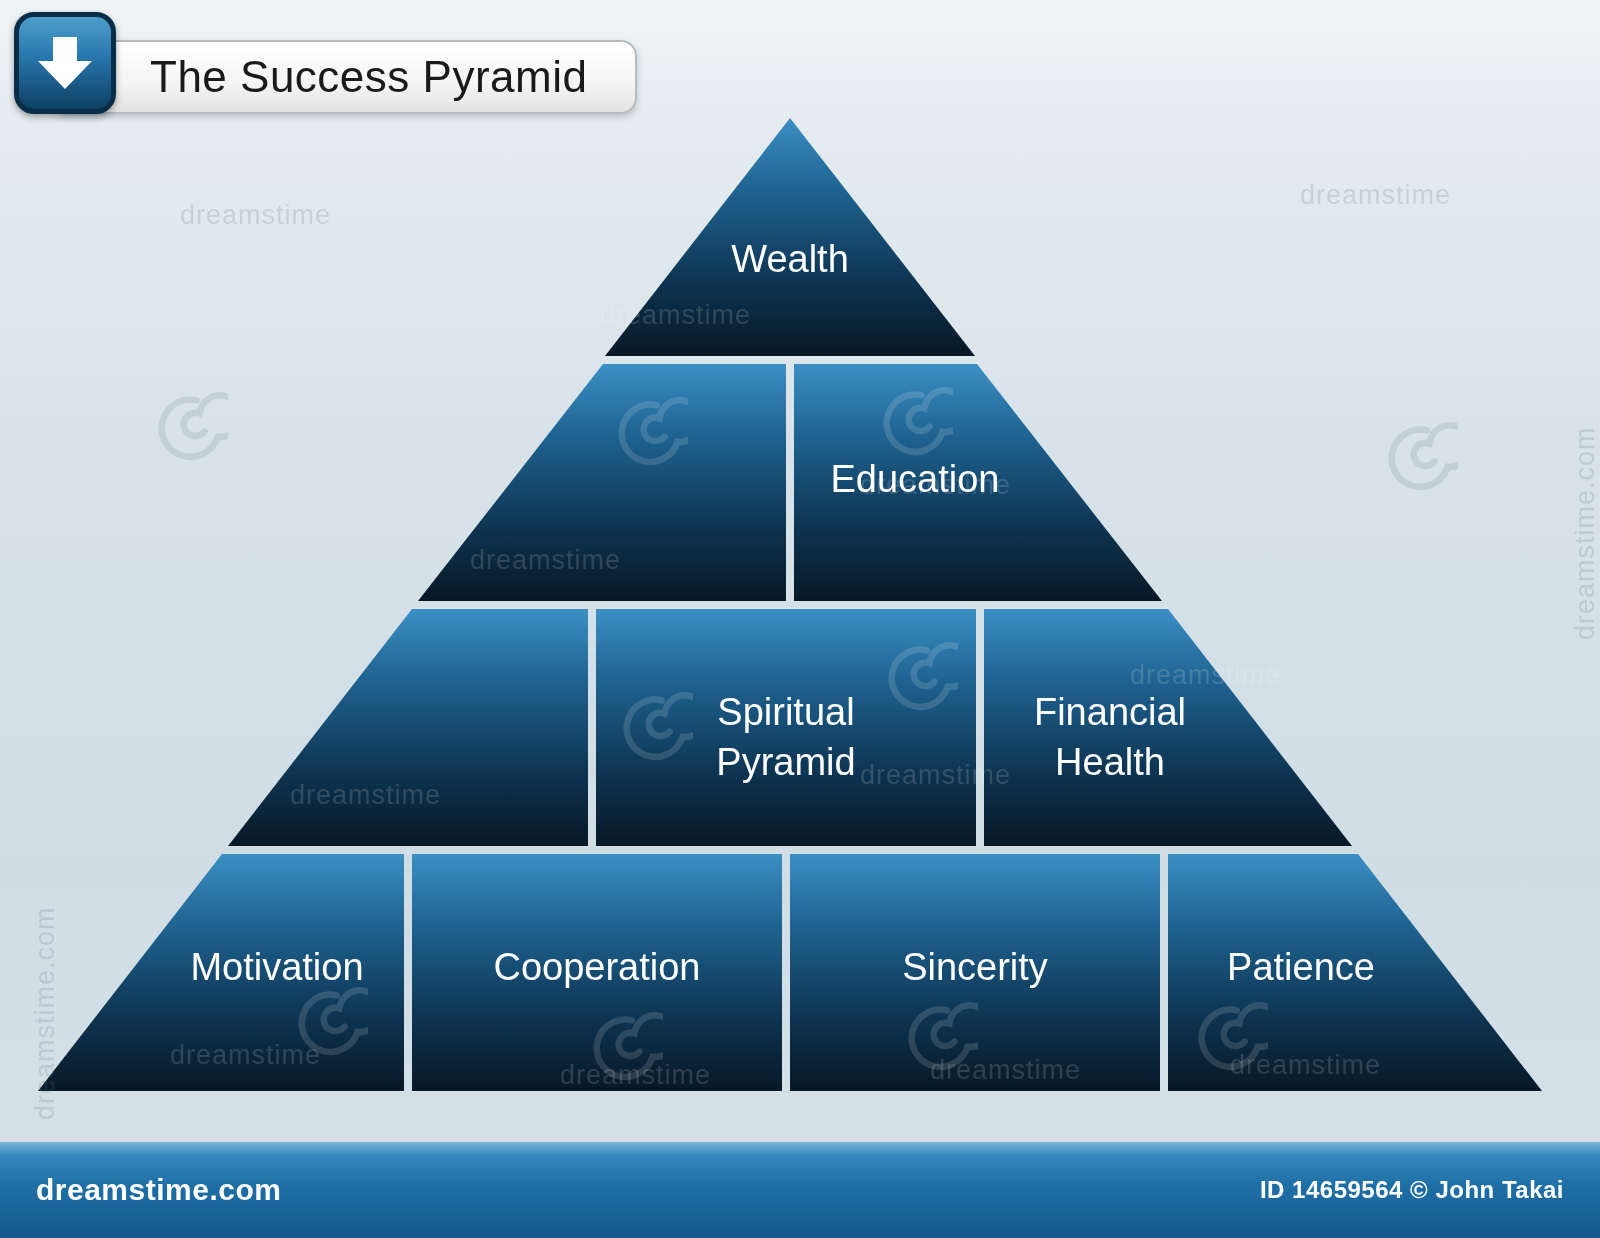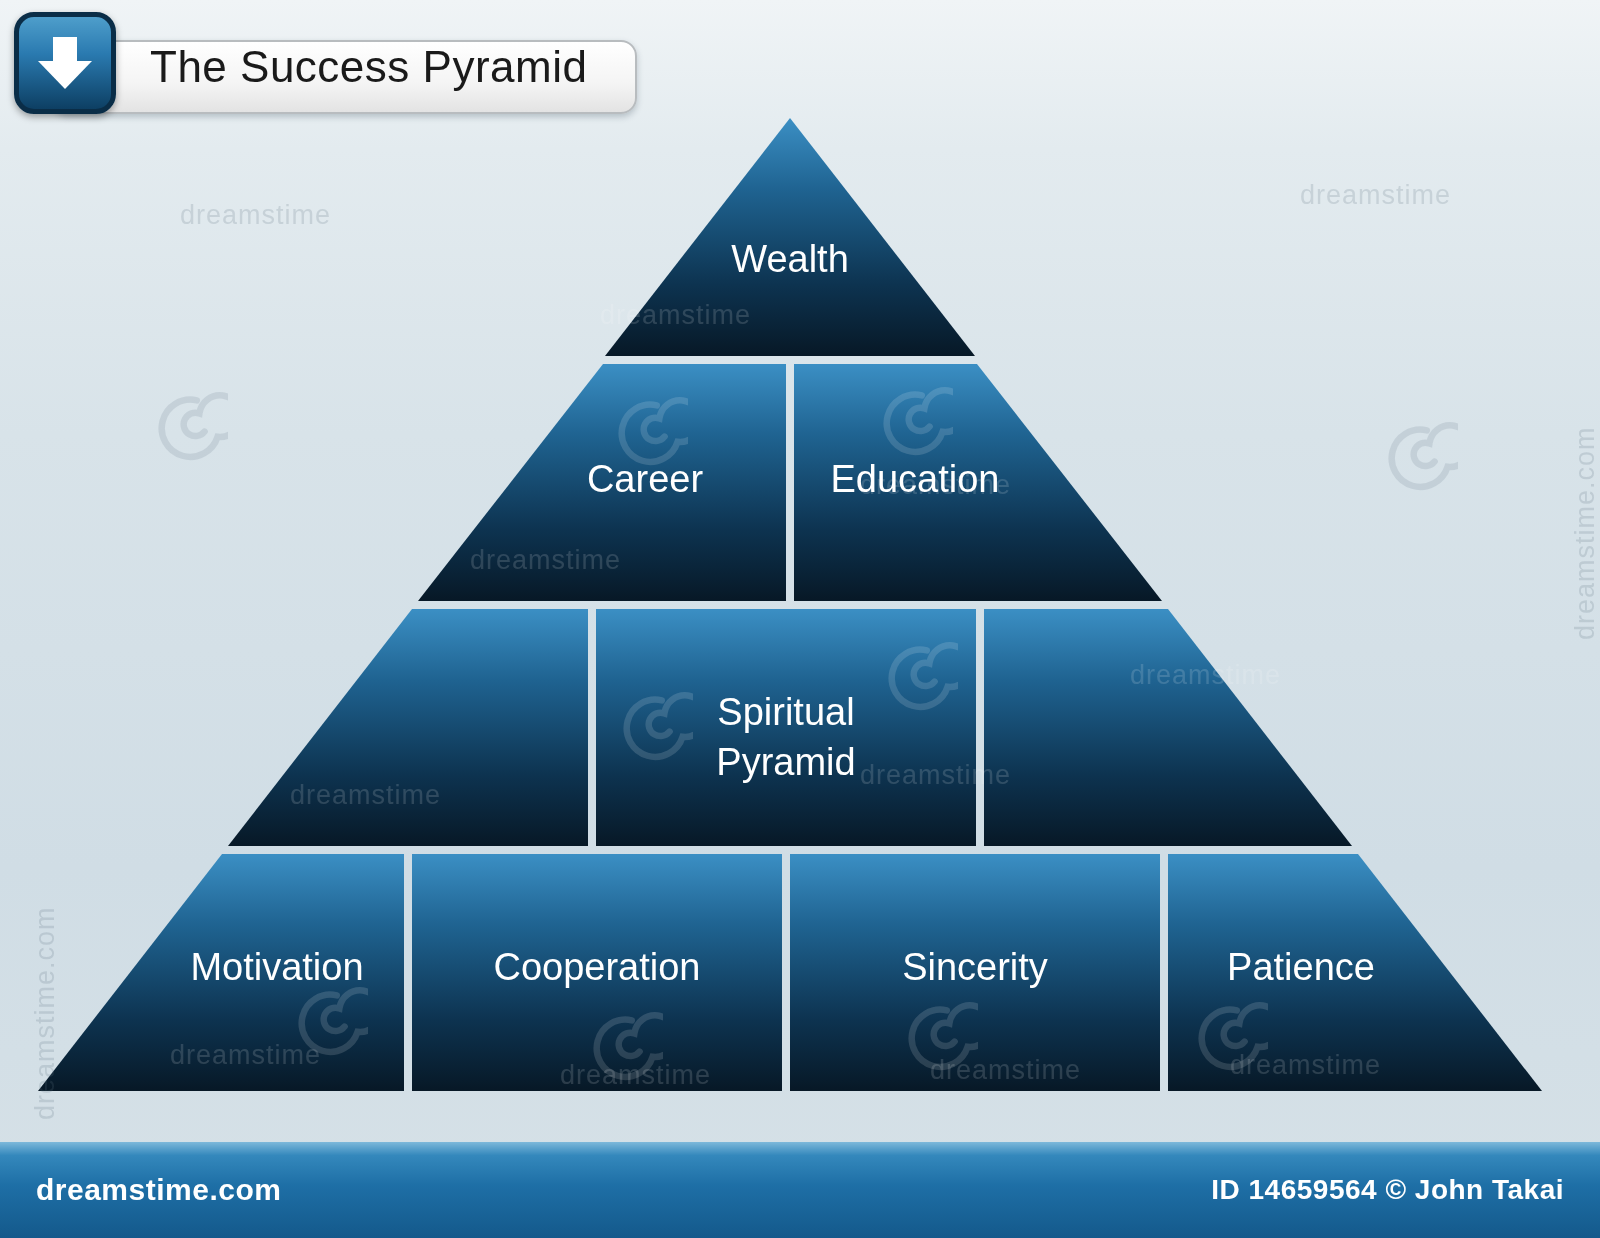--- a/index.html
+++ b/index.html
@@ -6,21 +6,21 @@
   .stage{
     position:relative;width:1600px;height:1238px;overflow:hidden;
     font-family:"Liberation Sans", sans-serif;
     background:linear-gradient(180deg,#f0f4f6 0%,#e3ebef 12%,#d8e3e9 35%,#d0dde5 70%,#d6e1e7 100%);
   }
   
   .title-pill{
     position:absolute;left:52px;top:40px;height:70px;padding:0 48px 0 96px;
     background:linear-gradient(180deg,#ffffff 0%,#f4f4f4 60%,#e3e3e3 100%);
     border:2px solid #b8bcbf;border-radius:16px;
-    display:flex;align-items:flex-start;
+    display:flex;align-items:center;
     font-size:44px;color:#1a1a1a;letter-spacing:0.5px;
     box-shadow:0 3px 6px rgba(40,60,75,.25);
   }
   .badge-icon{
     position:absolute;left:14px;top:12px;width:102px;height:102px;border-radius:20px;
     background:linear-gradient(180deg,#4e9ecb 0%,#2a7ab0 40%,#0d3f63 100%);
     border:5px solid #0a2d47;box-sizing:border-box;
     display:flex;flex-direction:column;align-items:center;justify-content:center;
     box-shadow:0 3px 7px rgba(0,0,0,.35);
   }
@@ -40,21 +40,21 @@
   .swirl{position:absolute;color:rgba(255,255,255,.14);}
   .swirl.dark{color:rgba(95,115,130,.16);}
   
   .footer{
     position:absolute;left:0;right:0;bottom:0;height:96px;
     background:linear-gradient(180deg,#7db8da 0%,#3488bc 14%,#1e6fa6 45%,#14598b 100%);
     display:flex;align-items:center;justify-content:space-between;
     padding:0 36px;box-sizing:border-box;
   }
   .footer-site{color:#ffffff;font-size:30px;font-weight:bold;letter-spacing:0.5px;}
-  .footer-credit{color:#ffffff;font-size:28px;font-weight:bold;letter-spacing:0.5px;}
+  .footer-credit{color:#ffffff;font-size:24px;font-weight:bold;letter-spacing:0.5px;}
 </style>
 </head>
 <body>
 
 <div class="stage">
 
   <svg class="pyramid-svg" width="1600" height="1238" viewBox="0 0 1600 1238">
     <defs>
       <linearGradient id="blockGrad" x1="0" y1="0" x2="0" y2="1">
         <stop offset="0%" stop-color="#3b8fc4"></stop>
@@ -71,23 +71,23 @@
     <polygon fill="url(#blockGrad)" points="412,609 588,609 588,846 228,846"></polygon>
     <polygon fill="url(#blockGrad)" points="596,609 976,609 976,846 596,846"></polygon>
     <polygon fill="url(#blockGrad)" points="984,609 1168,609 1352,846 984,846"></polygon>
     <polygon fill="url(#blockGrad)" points="222,854 404,854 404,1091 38,1091"></polygon>
     <polygon fill="url(#blockGrad)" points="412,854 782,854 782,1091 412,1091"></polygon>
     <polygon fill="url(#blockGrad)" points="790,854 1160,854 1160,1091 790,1091"></polygon>
     <polygon fill="url(#blockGrad)" points="1168,854 1358,854 1542,1091 1168,1091"></polygon>
   </svg>
 
   <div class="blabel" style="left:620px;top:195px;width:340px;height:130px;">Wealth</div>
-  <div class="blabel" style="left:470px;top:430px;width:350px;height:100px;">Career</div>
   <div class="blabel" style="left:740px;top:430px;width:350px;height:100px;">Education</div>
   <div class="blabel" style="left:676px;top:660px;width:220px;height:155px;">Spiritual Pyramid</div>
+  <div class="blabel" style="left:1000px;top:660px;width:220px;height:155px;">Financial Health</div>
   <div class="blabel" style="left:417px;top:918px;width:360px;height:100px;">Cooperation</div>
   <div class="blabel" style="left:117px;top:918px;width:320px;height:100px;">Motivation</div>
   <div class="blabel" style="left:795px;top:918px;width:360px;height:100px;">Sincerity</div>
   <div class="blabel" style="left:1151px;top:918px;width:300px;height:100px;">Patience</div>
 
   <svg class="swirl" style="left:610px;top:395px;" width="78" height="78" viewBox="-30 -30 60 60">
       <use href="#swirlPath"></use>
     </svg>
   <svg class="swirl" style="left:875px;top:385px;" width="78" height="78" viewBox="-30 -30 60 60">
       <use href="#swirlPath"></use>

